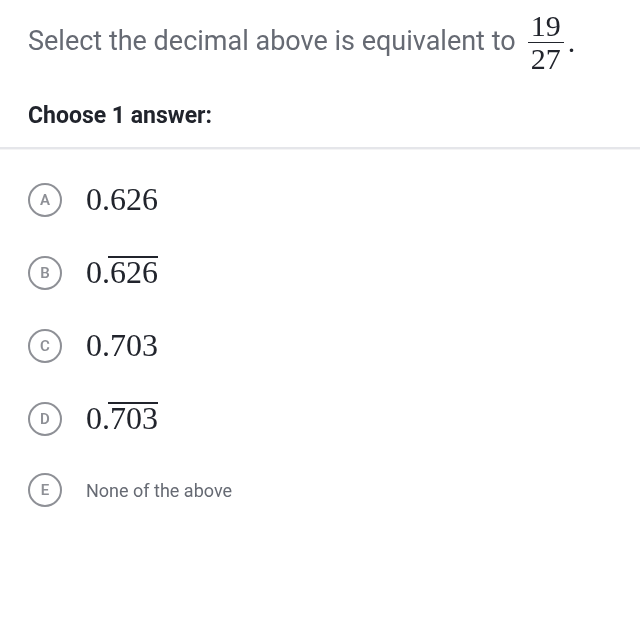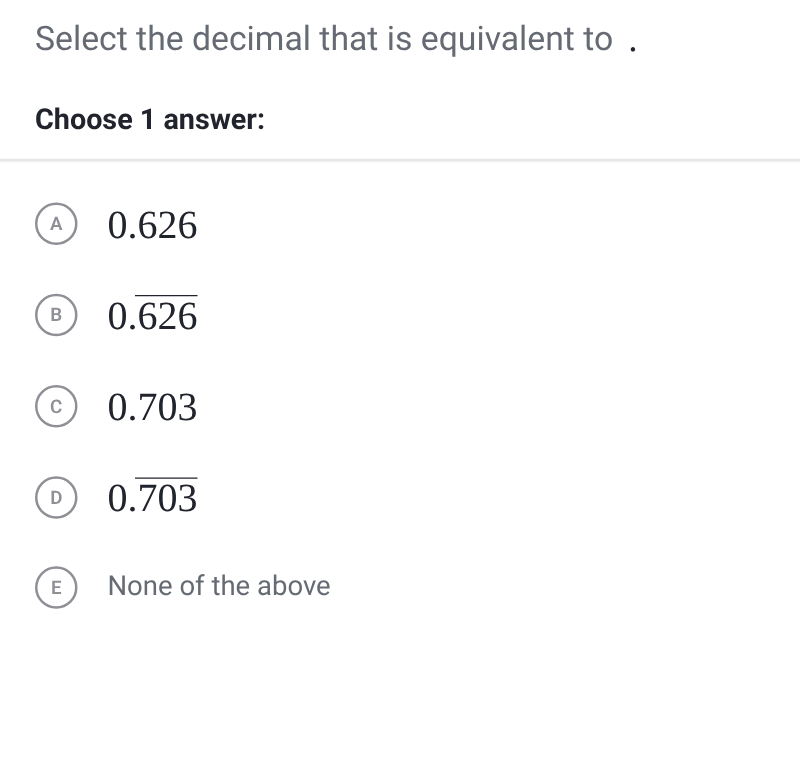--- a/index.html
+++ b/index.html
@@ -76,39 +76,43 @@
     margin-right: 24px;
     font-family: -apple-system, BlinkMacSystemFont, "Segoe UI", Roboto, Arial, sans-serif;
   }
   .answer {
     font-family: Georgia, "Times New Roman", serif;
     font-size: 32px;
     color: #21242c;
   }
   .answer.textonly {
     font-family: -apple-system, BlinkMacSystemFont, "Segoe UI", Roboto, Arial, sans-serif;
-    font-size: 22px;
+    font-size: 18px;
     color: #666a73;
   }
   .overline-wrap { position: relative; display: inline-block; }
   .overline-bar {
     position: absolute;
     top: 2px;
     height: 1.5px;
     background: #21242c;
     right: 0;
   }
   
   .bar-3 { width: 50px; }
 </style>
 </head>
 <body>
 
 <div class="question">
-  <span class="lead">Select the decimal that is equivalent to</span>
+  <span class="lead">Select the decimal above is equivalent to</span>
+  <span class="frac">
+    <span class="num">19</span>
+    <span class="den">27</span>
+  </span>
   <span class="period">.</span>
 </div>
 
 <div class="instruction">Choose 1 answer:</div>
 
 <div class="divider"></div>
 
 <div class="choices">
 
   <div class="choice">

